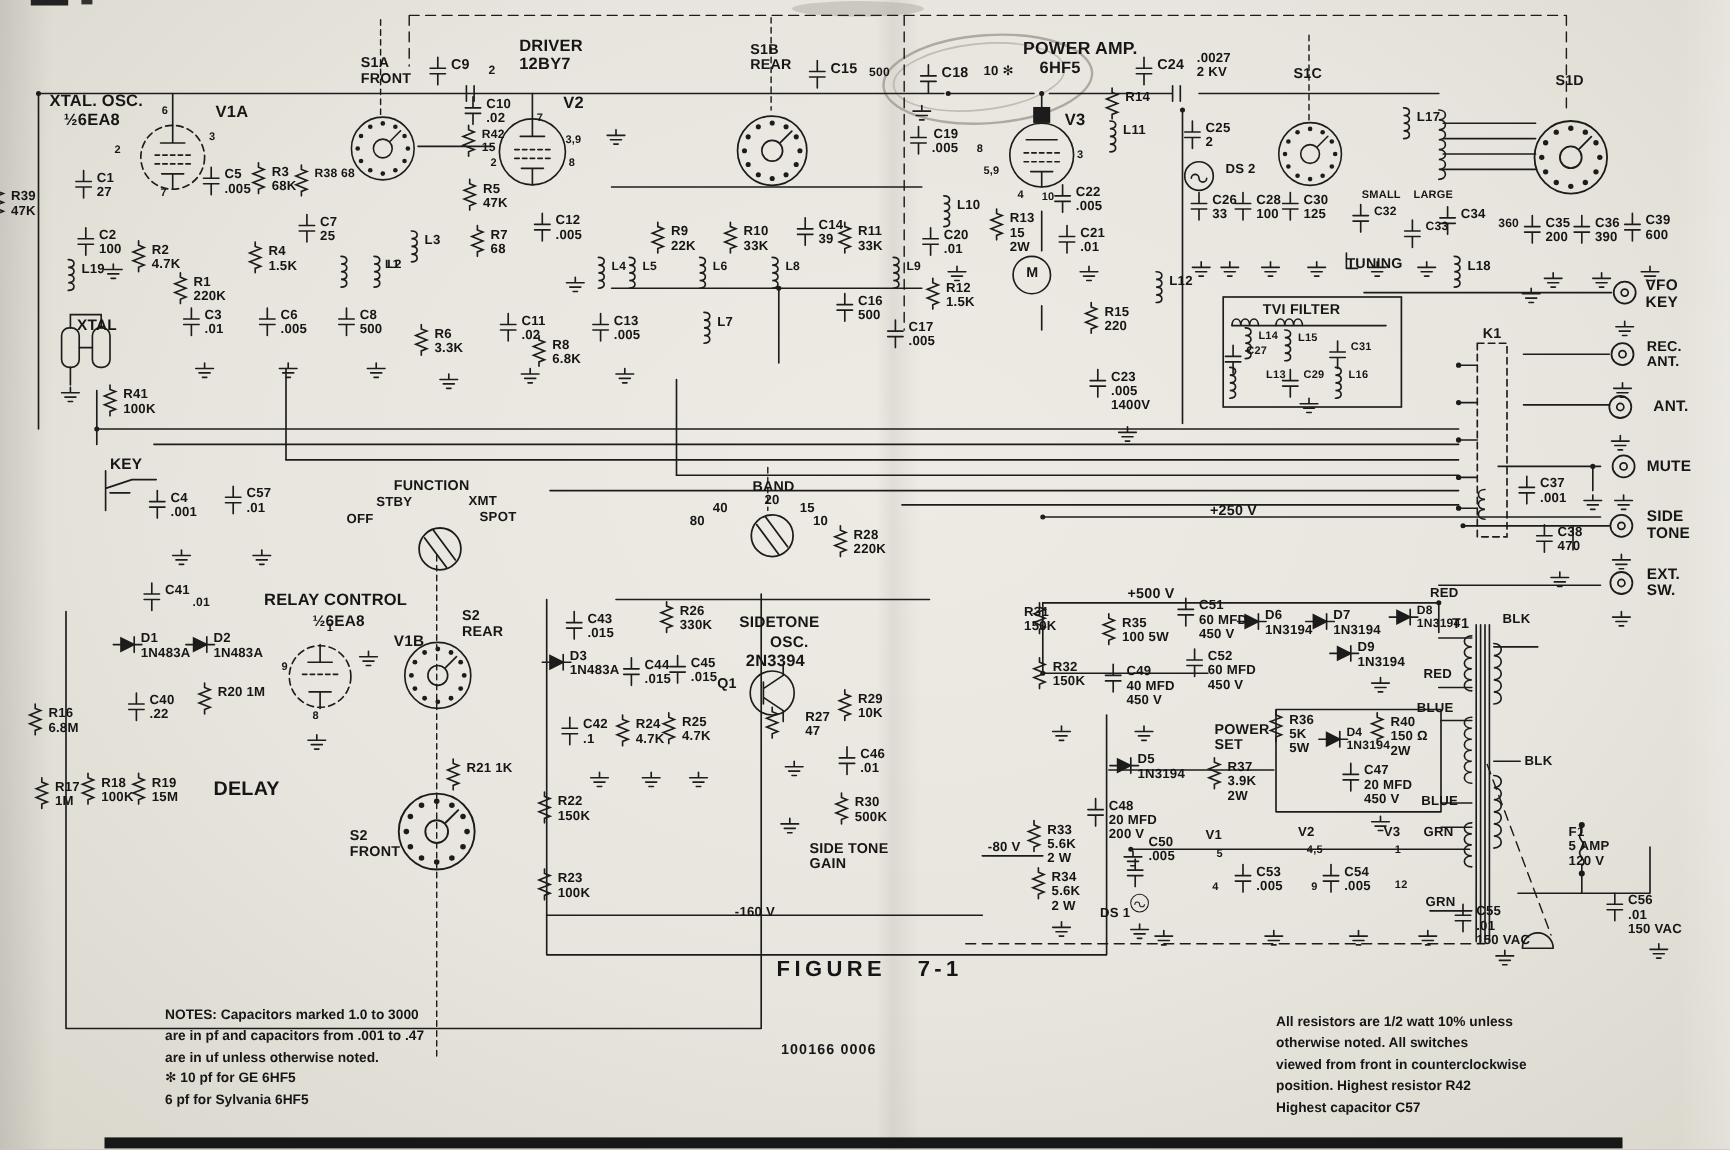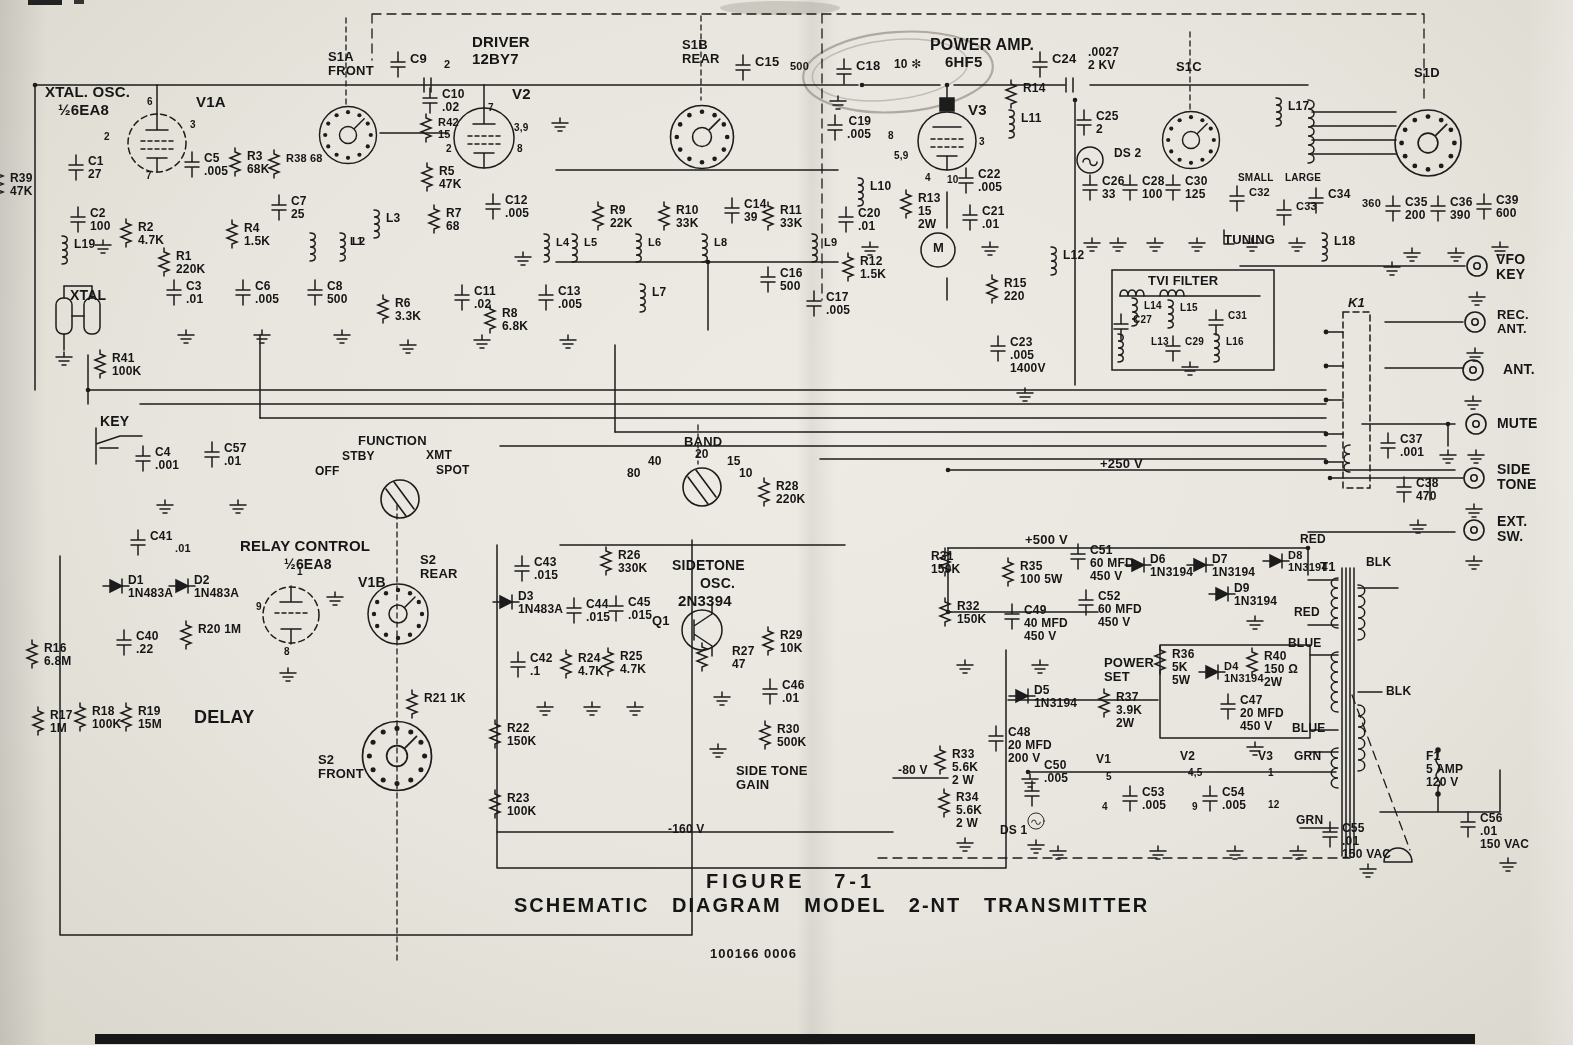--- a/index.html
+++ b/index.html
@@ -596,21 +596,21 @@
       <div class="lbl" style="left: 1133px; top: 314px; font-size: 10px;">C27</div>
       <div class="lbl" style="left: 1228px; top: 310px; font-size: 10px;">C31</div>
       <div class="lbl" style="left: 1151px; top: 336px; font-size: 10px;">L13</div>
       <div class="lbl" style="left: 1185px; top: 336px; font-size: 10px;">C29</div>
       <div class="lbl" style="left: 1226px; top: 336px; font-size: 10px;">L16</div>
       <div class="lbl" style="left: 1496px; top: 252px; font-size: 14px;">VFO
 KEY</div>
       <div class="lbl" style="left: 1497px; top: 308px; font-size: 13px;">REC.
 ANT.</div>
       <div class="lbl" style="left: 1503px; top: 362px; font-size: 14px;">ANT.</div>
-      <div class="lbl" style="left: 1348px; top: 296px; font-size: 13px; font-style: italic;">K1</div>
+      <div class="lbl" style="left: 1348px; top: 296px; font-size: 13px;">K1</div>
       <div class="lbl" style="left: 1497px; top: 416px; font-size: 14px;">MUTE</div>
       <div class="lbl" style="left: 1400px; top: 433px;">C37
 .001</div>
       <div class="lbl" style="left: 1497px; top: 462px; font-size: 14px;">SIDE
 TONE</div>
       <div class="lbl" style="left: 1416px; top: 477px;">C38
 470</div>
       <div class="lbl" style="left: 1497px; top: 514px; font-size: 14px;">EXT.
 SW.</div>
       <div class="lbl" style="left: 1100px; top: 457px; font-size: 13px;">+250 V</div>
@@ -773,15 +773,24 @@
 120 V</div>
       <div class="lbl" style="left: 1342px; top: 822px;">C55
 .01
 150 VAC</div>
       <div class="lbl" style="left: 1480px; top: 812px;">C56
 .01
 150 VAC</div>
     </div>
 
   <div class="caption" id="fig-number">FIGURE   7-1</div>
-  <div class="caption" id="fig-caption">SCHEMATIC   DIAGRAM   MODEL   2-NT   TRANSMITTER</div>
   <div class="caption" id="fig-part">100166 0006</div>
+  <div class="notes" id="notes-left">NOTES:  Capacitors marked 1.0 to 3000
+are in pf and capacitors from .001 to .47
+are in uf unless otherwise noted.
+✻ 10 pf for GE 6HF5
+   6 pf for Sylvania 6HF5</div>
+  <div class="notes" id="notes-right">All resistors are 1/2 watt 10% unless
+otherwise noted. All switches
+viewed from front in counterclockwise
+position.  Highest resistor R42
+Highest capacitor C57</div>
 </div>
 
 </body></html>

